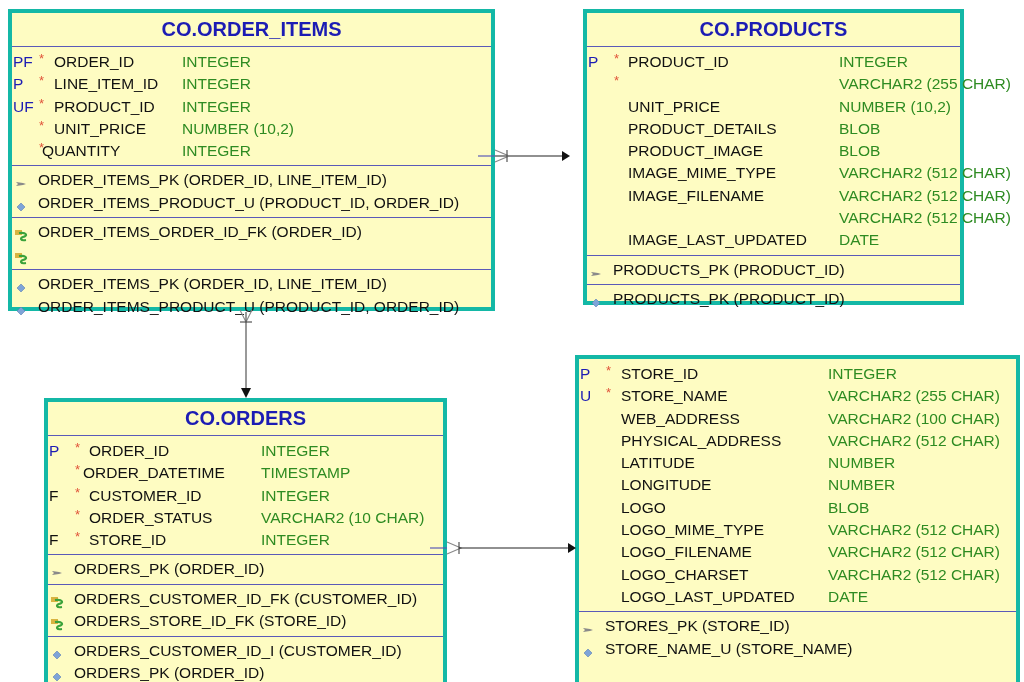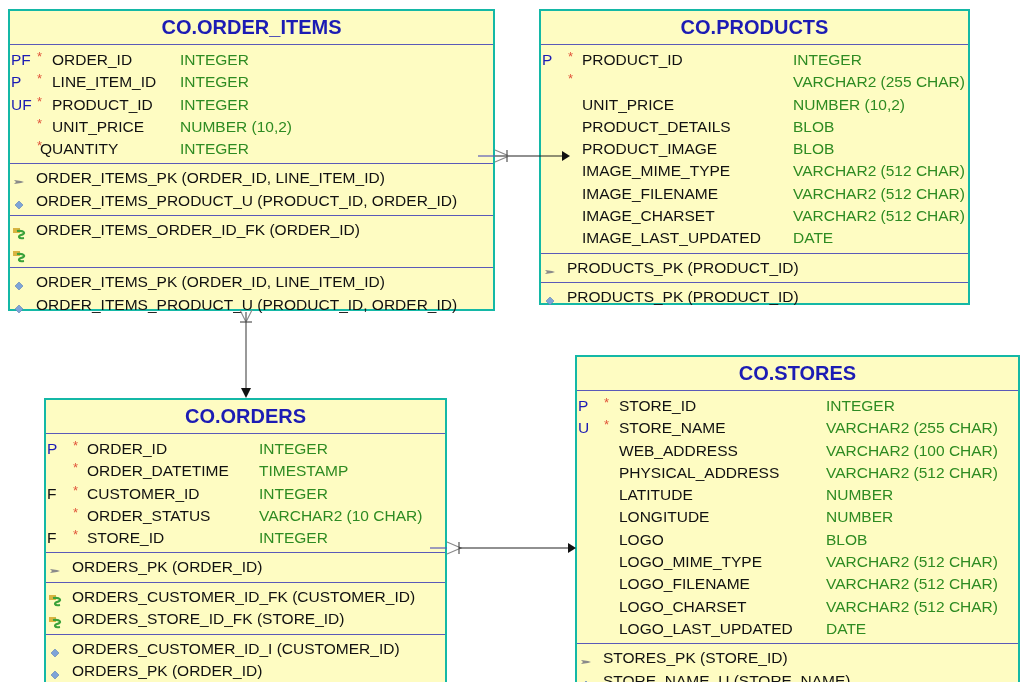--- a/index.html
+++ b/index.html
@@ -4,21 +4,21 @@
 <style>
   html, body { margin: 0; padding: 0; }
   body {
     width: 1024px; height: 682px; position: relative; overflow: hidden;
     background: #ffffff;
     font-family: "Liberation Sans", "DejaVu Sans", sans-serif;
   }
   .entity {
     position: absolute;
     background: #fefcc2;
-    border: 2px solid #14b8a6;
+    border: 4px solid #14b8a6;
     box-sizing: border-box;
   }
   .entity-title {
     height: 33px; line-height: 33px;
     text-align: center;
     font-weight: bold;
     font-size: 20px;
     color: #1c1cb4;
     border-bottom: 1px solid #5a5ab8;
   }
@@ -107,21 +107,21 @@
   <div class="section" id="oi-idx">
       <div class="con-row"><span class="con-icon"><svg width="12" height="12" viewBox="0 0 12 12">
             <path d="M6,2 L10,6 L6,10 L2,6 Z" fill="#7ea4d8" stroke="#5a7fb4" stroke-width="0.6"></path>
           </svg></span><span>ORDER_ITEMS_PK (ORDER_ID, LINE_ITEM_ID)</span></div>
       <div class="con-row"><span class="con-icon"><svg width="12" height="12" viewBox="0 0 12 12">
             <path d="M6,2 L10,6 L6,10 L2,6 Z" fill="#7ea4d8" stroke="#5a7fb4" stroke-width="0.6"></path>
           </svg></span><span>ORDER_ITEMS_PRODUCT_U (PRODUCT_ID, ORDER_ID)</span></div>
     </div>
 </div>
 
-<div class="entity" style="left:539px; top:9px; width:431px; height:296px;">
+<div class="entity" style="left:583px; top:9px; width:381px; height:296px;">
   <div class="entity-title">CO.PRODUCTS</div>
   <div class="cols" id="pr-cols">
       <div class="col-row">
         <span class="col-key" style="left: 1px;">P</span>
         <span class="col-req" style="left: 27px;">*</span>
         <span class="col-name" style="left: 41px;">PRODUCT_ID</span>
         <span class="col-type" style="left: 252px;">INTEGER</span>
       </div>
       <div class="col-row">
         <span class="col-key" style="left: 1px;"></span>
@@ -154,21 +154,20 @@
       </div>
       <div class="col-row">
         <span class="col-key" style="left: 1px;"></span>
         <span class="col-req" style="left: 27px;"></span>
         <span class="col-name" style="left: 41px;">IMAGE_FILENAME</span>
         <span class="col-type" style="left: 252px;">VARCHAR2 (512 CHAR)</span>
       </div>
       <div class="col-row">
         <span class="col-key" style="left: 1px;"></span>
         <span class="col-req" style="left: 27px;"></span>
-        <span class="col-name" style="left: 41px;">IMAGE_CHARSET</span>
         <span class="col-type" style="left: 252px;">VARCHAR2 (512 CHAR)</span>
       </div>
       <div class="col-row">
         <span class="col-key" style="left: 1px;"></span>
         <span class="col-req" style="left: 27px;"></span>
         <span class="col-name" style="left: 41px;">IMAGE_LAST_UPDATED</span>
         <span class="col-type" style="left: 252px;">DATE</span>
       </div>
     </div>
   <div class="section" id="pr-keys">
@@ -188,21 +187,21 @@
   <div class="cols" id="or-cols">
       <div class="col-row">
         <span class="col-key" style="left: 1px;">P</span>
         <span class="col-req" style="left: 27px;">*</span>
         <span class="col-name" style="left: 41px;">ORDER_ID</span>
         <span class="col-type" style="left: 213px;">INTEGER</span>
       </div>
       <div class="col-row">
         <span class="col-key" style="left: 1px;"></span>
         <span class="col-req" style="left: 27px;">*</span>
-        <span class="col-name" style="left: 41px;">ORDER_DATETIME</span>
+        <span class="col-name" style="left: 35px;">ORDER_DATETIME</span>
         <span class="col-type" style="left: 213px;">TIMESTAMP</span>
       </div>
       <div class="col-row">
         <span class="col-key black" style="left: 1px;">F</span>
         <span class="col-req" style="left: 27px;">*</span>
         <span class="col-name" style="left: 41px;">CUSTOMER_ID</span>
         <span class="col-type" style="left: 213px;">INTEGER</span>
       </div>
       <div class="col-row">
         <span class="col-key" style="left: 1px;"></span>
@@ -236,21 +235,20 @@
       <div class="con-row"><span class="con-icon"><svg width="12" height="12" viewBox="0 0 12 12">
             <path d="M6,2 L10,6 L6,10 L2,6 Z" fill="#7ea4d8" stroke="#5a7fb4" stroke-width="0.6"></path>
           </svg></span><span>ORDERS_CUSTOMER_ID_I (CUSTOMER_ID)</span></div>
       <div class="con-row"><span class="con-icon"><svg width="12" height="12" viewBox="0 0 12 12">
             <path d="M6,2 L10,6 L6,10 L2,6 Z" fill="#7ea4d8" stroke="#5a7fb4" stroke-width="0.6"></path>
           </svg></span><span>ORDERS_PK (ORDER_ID)</span></div>
     </div>
 </div>
 
 <div class="entity" style="left:575px; top:355px; width:445px; height:345px;">
-  <div class="entity-title">CO.STORES</div>
   <div class="cols" id="st-cols">
       <div class="col-row">
         <span class="col-key" style="left: 1px;">P</span>
         <span class="col-req" style="left: 27px;">*</span>
         <span class="col-name" style="left: 42px;">STORE_ID</span>
         <span class="col-type" style="left: 249px;">INTEGER</span>
       </div>
       <div class="col-row">
         <span class="col-key" style="left: 1px;">U</span>
         <span class="col-req" style="left: 27px;">*</span>

